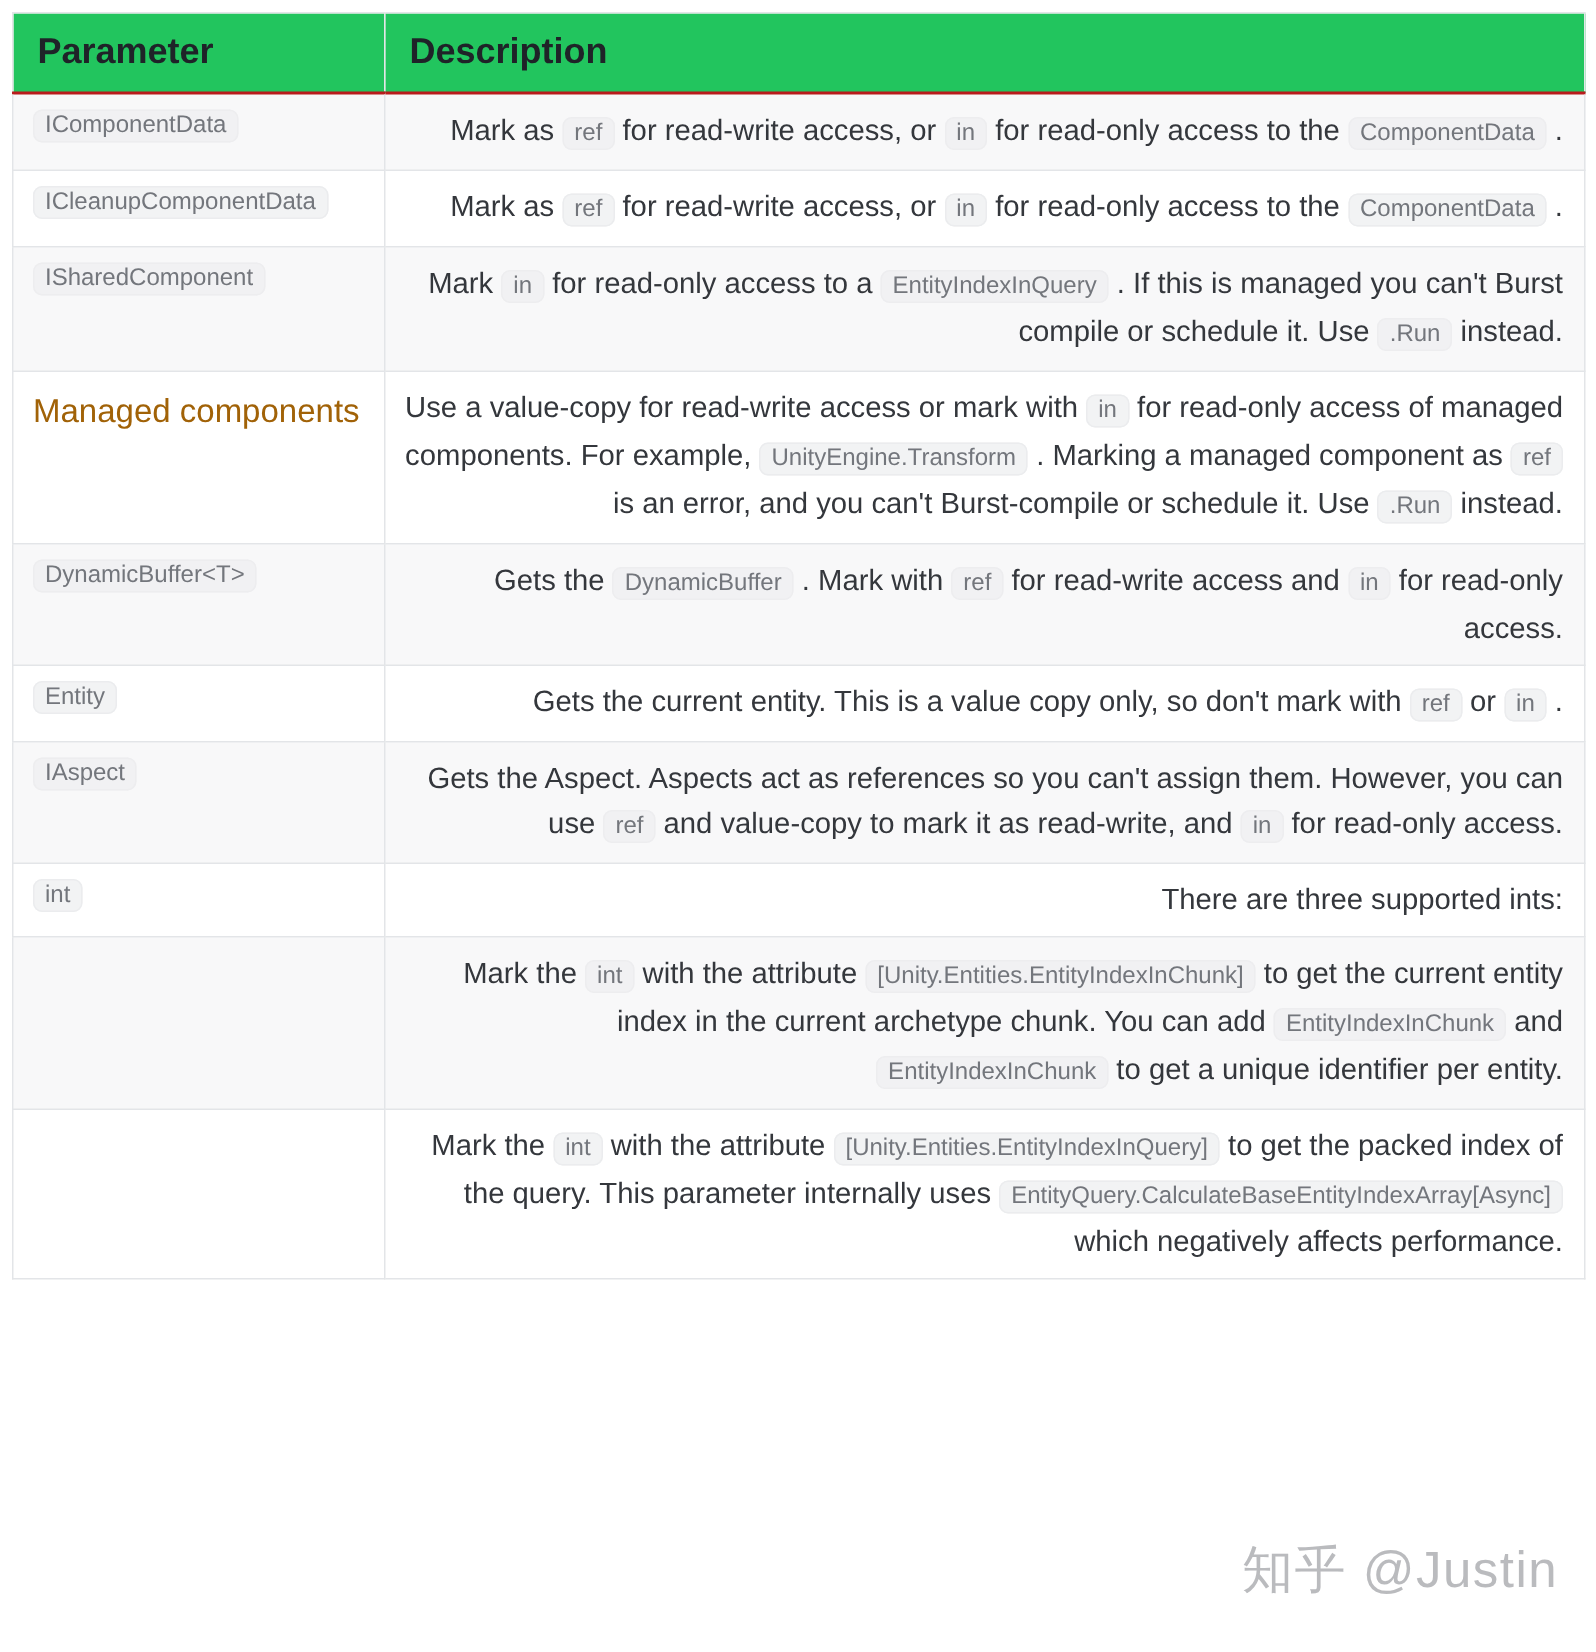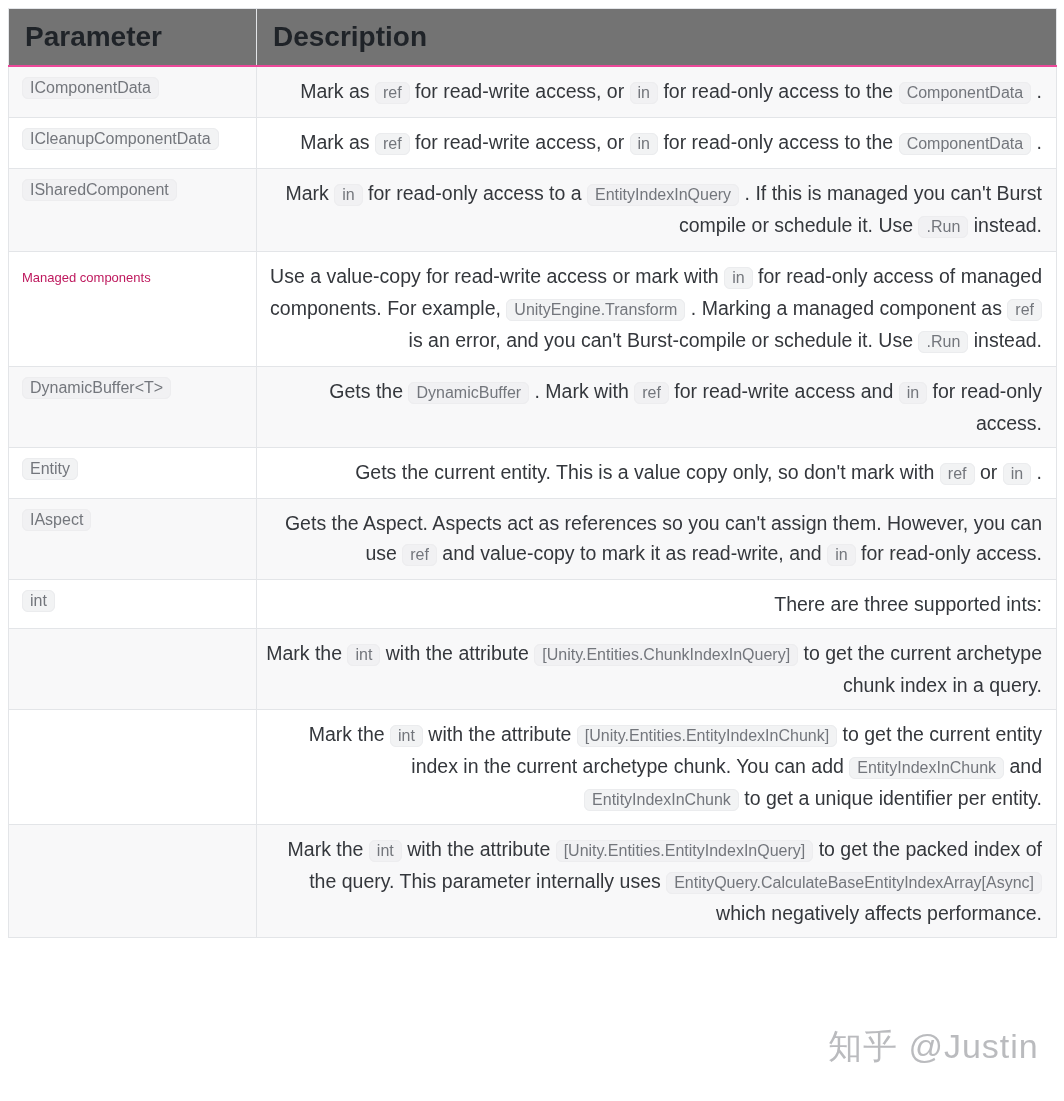--- a/index.html
+++ b/index.html
@@ -20,26 +20,26 @@
     width: 1049px;
     border-collapse: collapse;
     table-layout: fixed;
   }
   .doc-table th, .doc-table td {
     border: 1px solid #e3e5e8;
     vertical-align: top;
     text-align: left;
   }
   .doc-table thead th {
-    background: #737373;
-    font-size: 28px;
+    background: #22c55e;
+    font-size: 24px;
     font-weight: bold;
     color: #1f2328;
     padding: 12px 16px;
-    border-bottom: 2px solid #ec4899;
+    border-bottom: 2px solid #b91c1c;
   }
   col.c-param { width: 248px; }
   td.param-cell {
     padding: 12px 14px 9px 13px;
   }
   td.desc-cell {
     padding: 9px 14px 9px 2px;
     font-size: 19.5px;
     line-height: 30px;
     color: #34373c;
@@ -55,23 +55,23 @@
     border: 1px solid #ebecee;
     border-radius: 6px;
     padding: 1px 7px 2px 7px;
     white-space: nowrap;
   }
   tbody tr:nth-child(odd) .chip {
     background: #f1f1f3;
     border-color: #ededef;
   }
   .doc-link {
-    color: #be185d;
+    color: #a16207;
     text-decoration: none;
-    font-size: 13px;
+    font-size: 22px;
     line-height: 28px;
   }
   .watermark {
     position: absolute;
     left: 828px;
     top: 1024px;
     font-size: 34px;
     letter-spacing: 1px;
     color: rgba(174,175,179,0.85);
     text-shadow: 1px 1px 0 #ffffff, 2px 2px 1px rgba(255,255,255,0.85);
@@ -122,24 +122,20 @@
         <tr>
           <td class="param-cell"><code class="chip">IAspect</code></td>
           <td class="desc-cell">Gets the Aspect. Aspects act as references so you can't assign them. However, you can use <code class="chip">ref</code> and value-copy to mark it as read-write, and <code class="chip">in</code> for read-only access.</td>
         </tr>
         <tr>
           <td class="param-cell"><code class="chip">int</code></td>
           <td class="desc-cell">There are three supported ints:</td>
         </tr>
         <tr>
           <td class="param-cell"></td>
-          <td class="desc-cell">Mark the <code class="chip">int</code> with the attribute <code class="chip">[Unity.Entities.ChunkIndexInQuery]</code> to get the current archetype chunk index in a query.</td>
-        </tr>
-        <tr>
-          <td class="param-cell"></td>
           <td class="desc-cell">Mark the <code class="chip">int</code> with the attribute <code class="chip">[Unity.Entities.EntityIndexInChunk]</code> to get the current entity index in the current archetype chunk. You can add <code class="chip">EntityIndexInChunk</code> and <code class="chip">EntityIndexInChunk</code> to get a unique identifier per entity.</td>
         </tr>
         <tr>
           <td class="param-cell"></td>
           <td class="desc-cell">Mark the <code class="chip">int</code> with the attribute <code class="chip">[Unity.Entities.EntityIndexInQuery]</code> to get the packed index of the query. This parameter internally uses <code class="chip">EntityQuery.CalculateBaseEntityIndexArray[Async]</code> which negatively affects performance.</td>
         </tr>
       </tbody>
   </table>
 
   <div class="watermark">知乎 @Justin</div>

